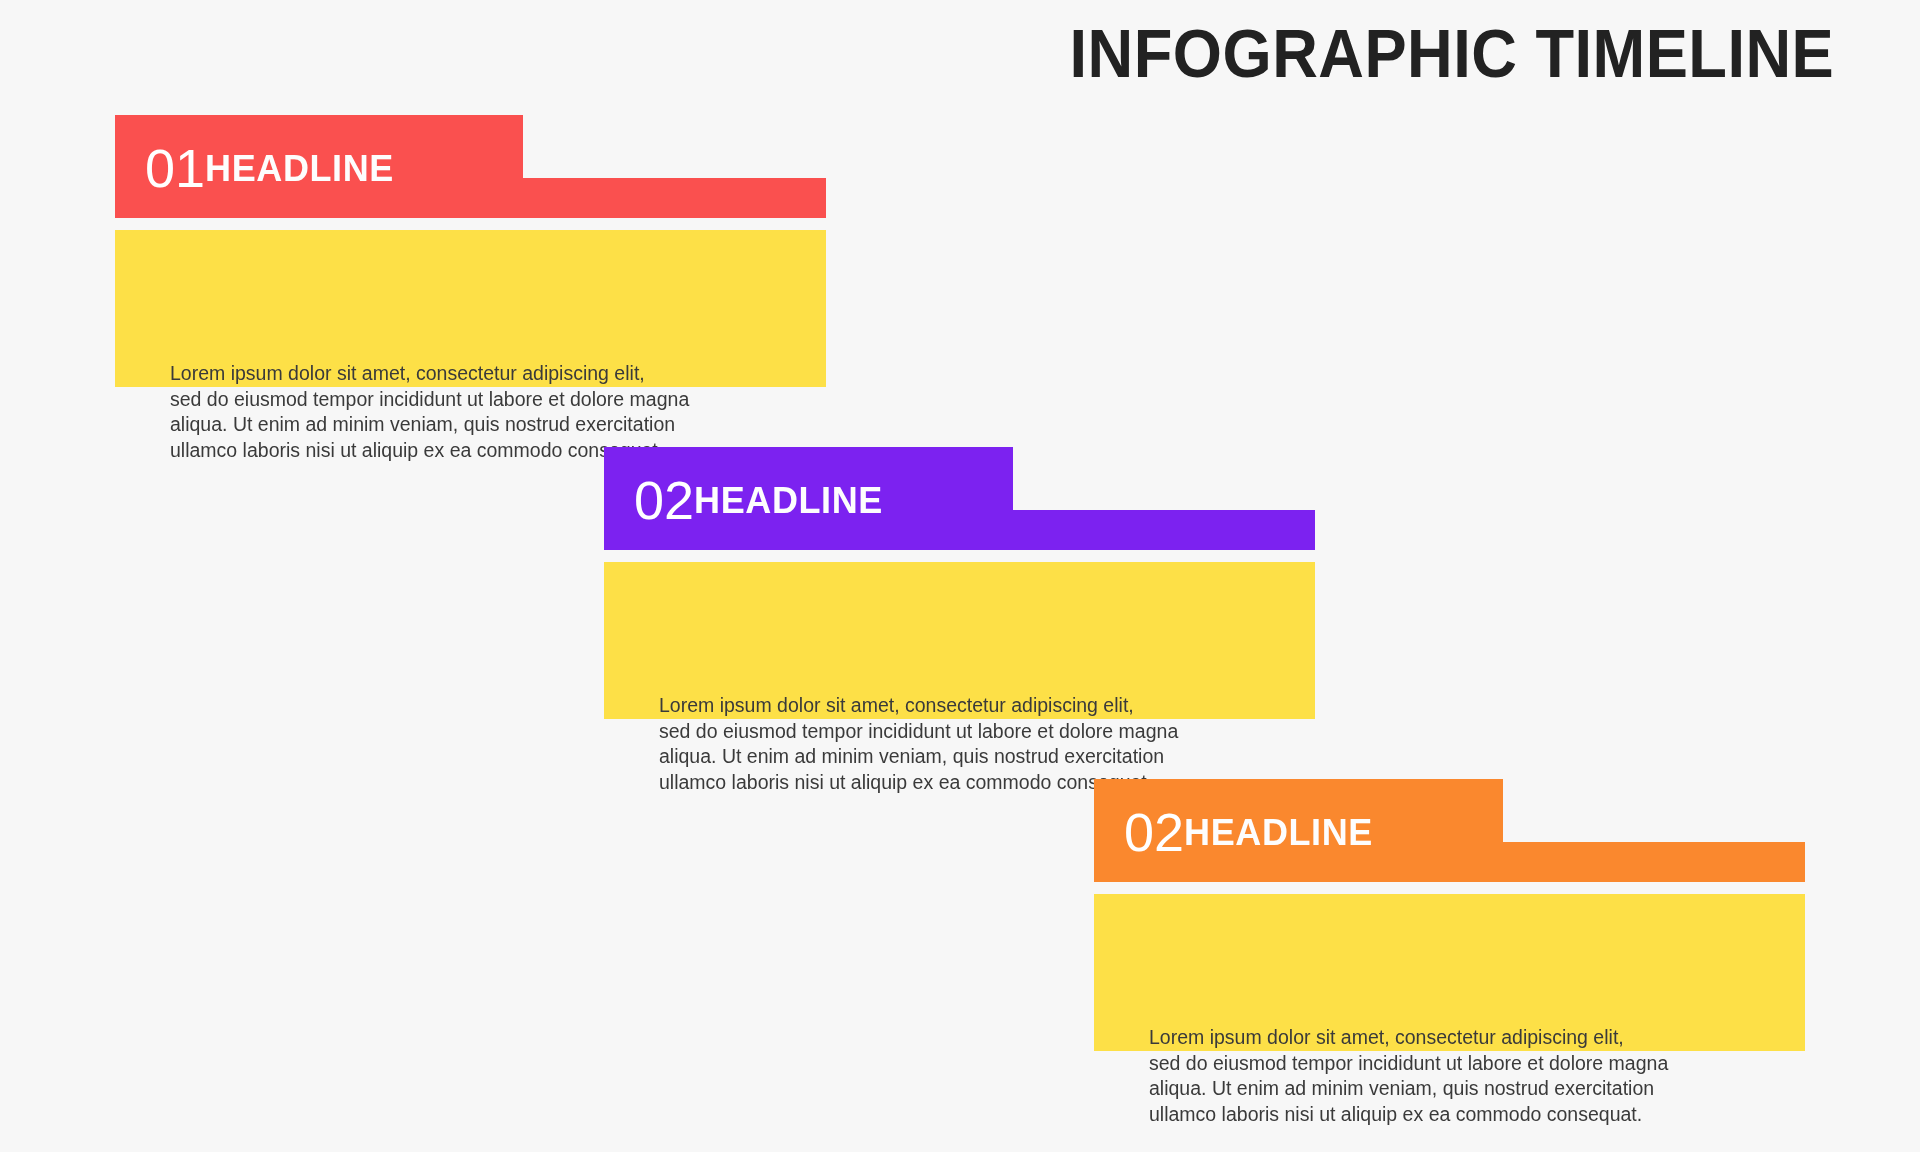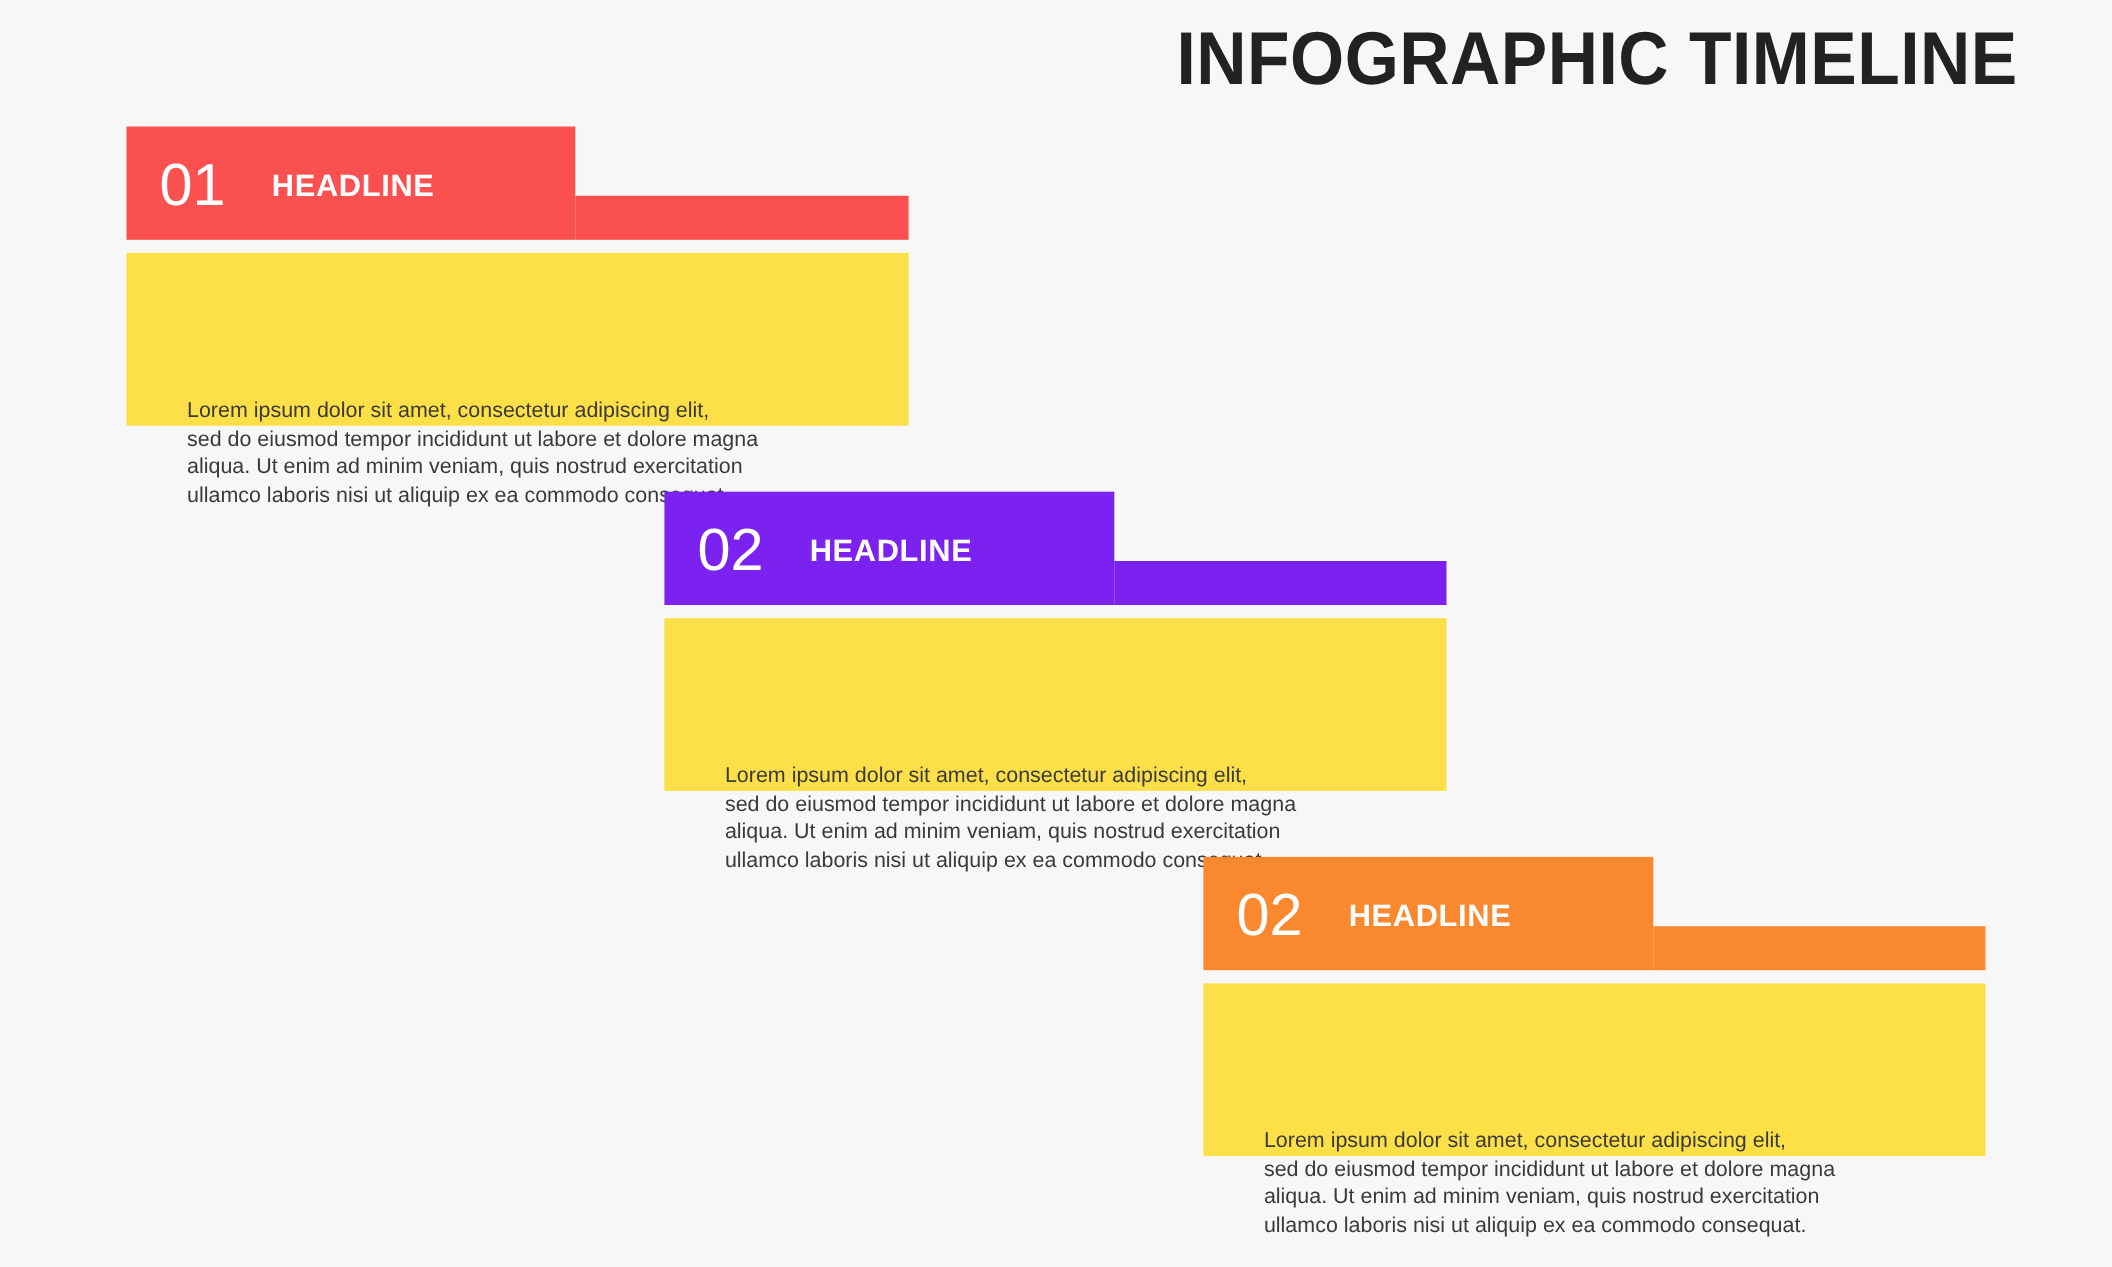--- a/index.html
+++ b/index.html
@@ -78,25 +78,24 @@
     line-height: 1;
     color: #ffffff;
     letter-spacing: 0px;
     position: relative;
     top: 1px;
   }
 
   .step-headline {
     font-family: "Liberation Sans", sans-serif;
     font-weight: bold;
-    font-size: 28px;
+    font-size: 36px;
     line-height: 1;
     color: #fdfdfd;
     letter-spacing: 0.6px;
-    margin-left: 42px;
     position: relative;
     top: 2px;
   }
 
   .step-body {
     position: absolute;
     top: 131px;
     left: 55px;
     width: 620px;
     font-family: "Liberation Sans", sans-serif;

